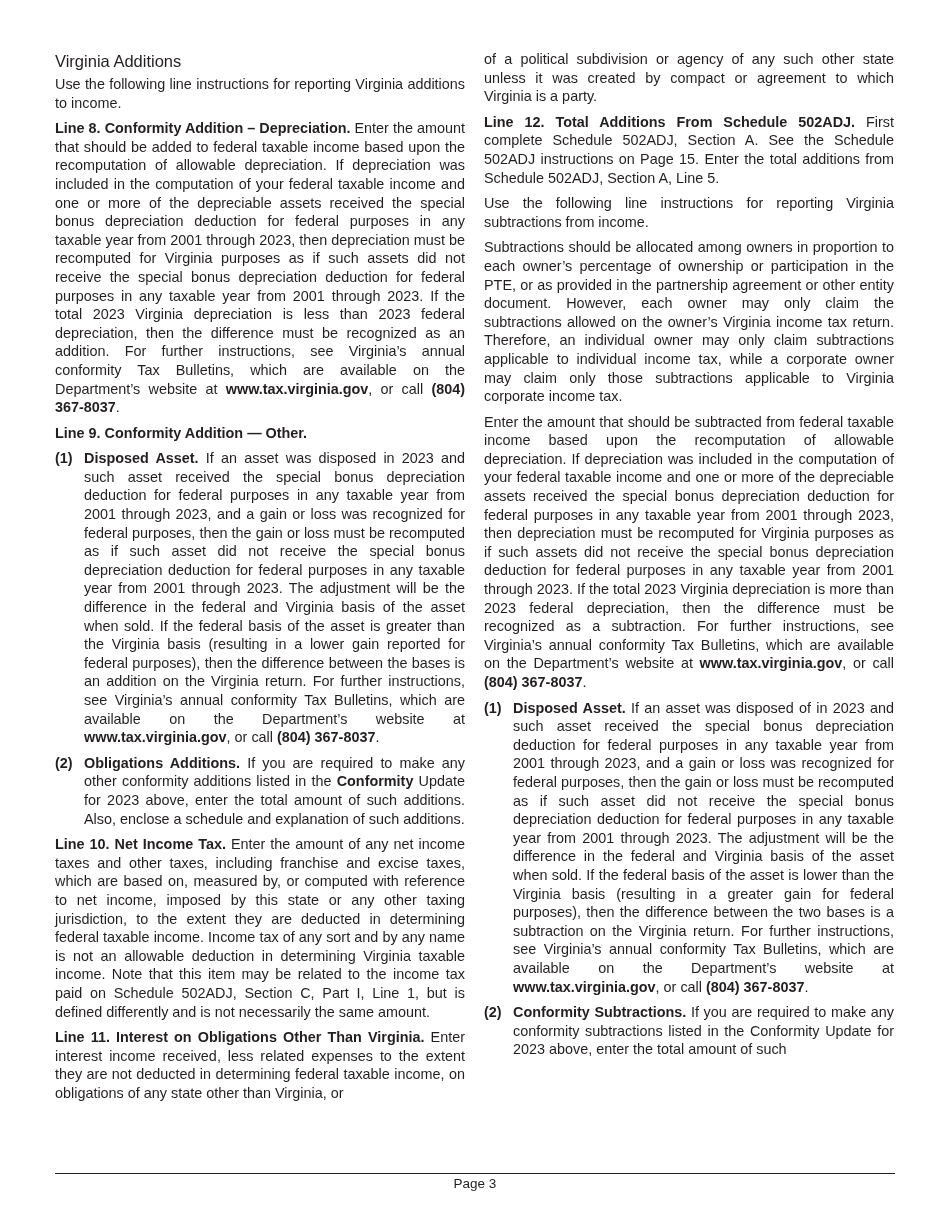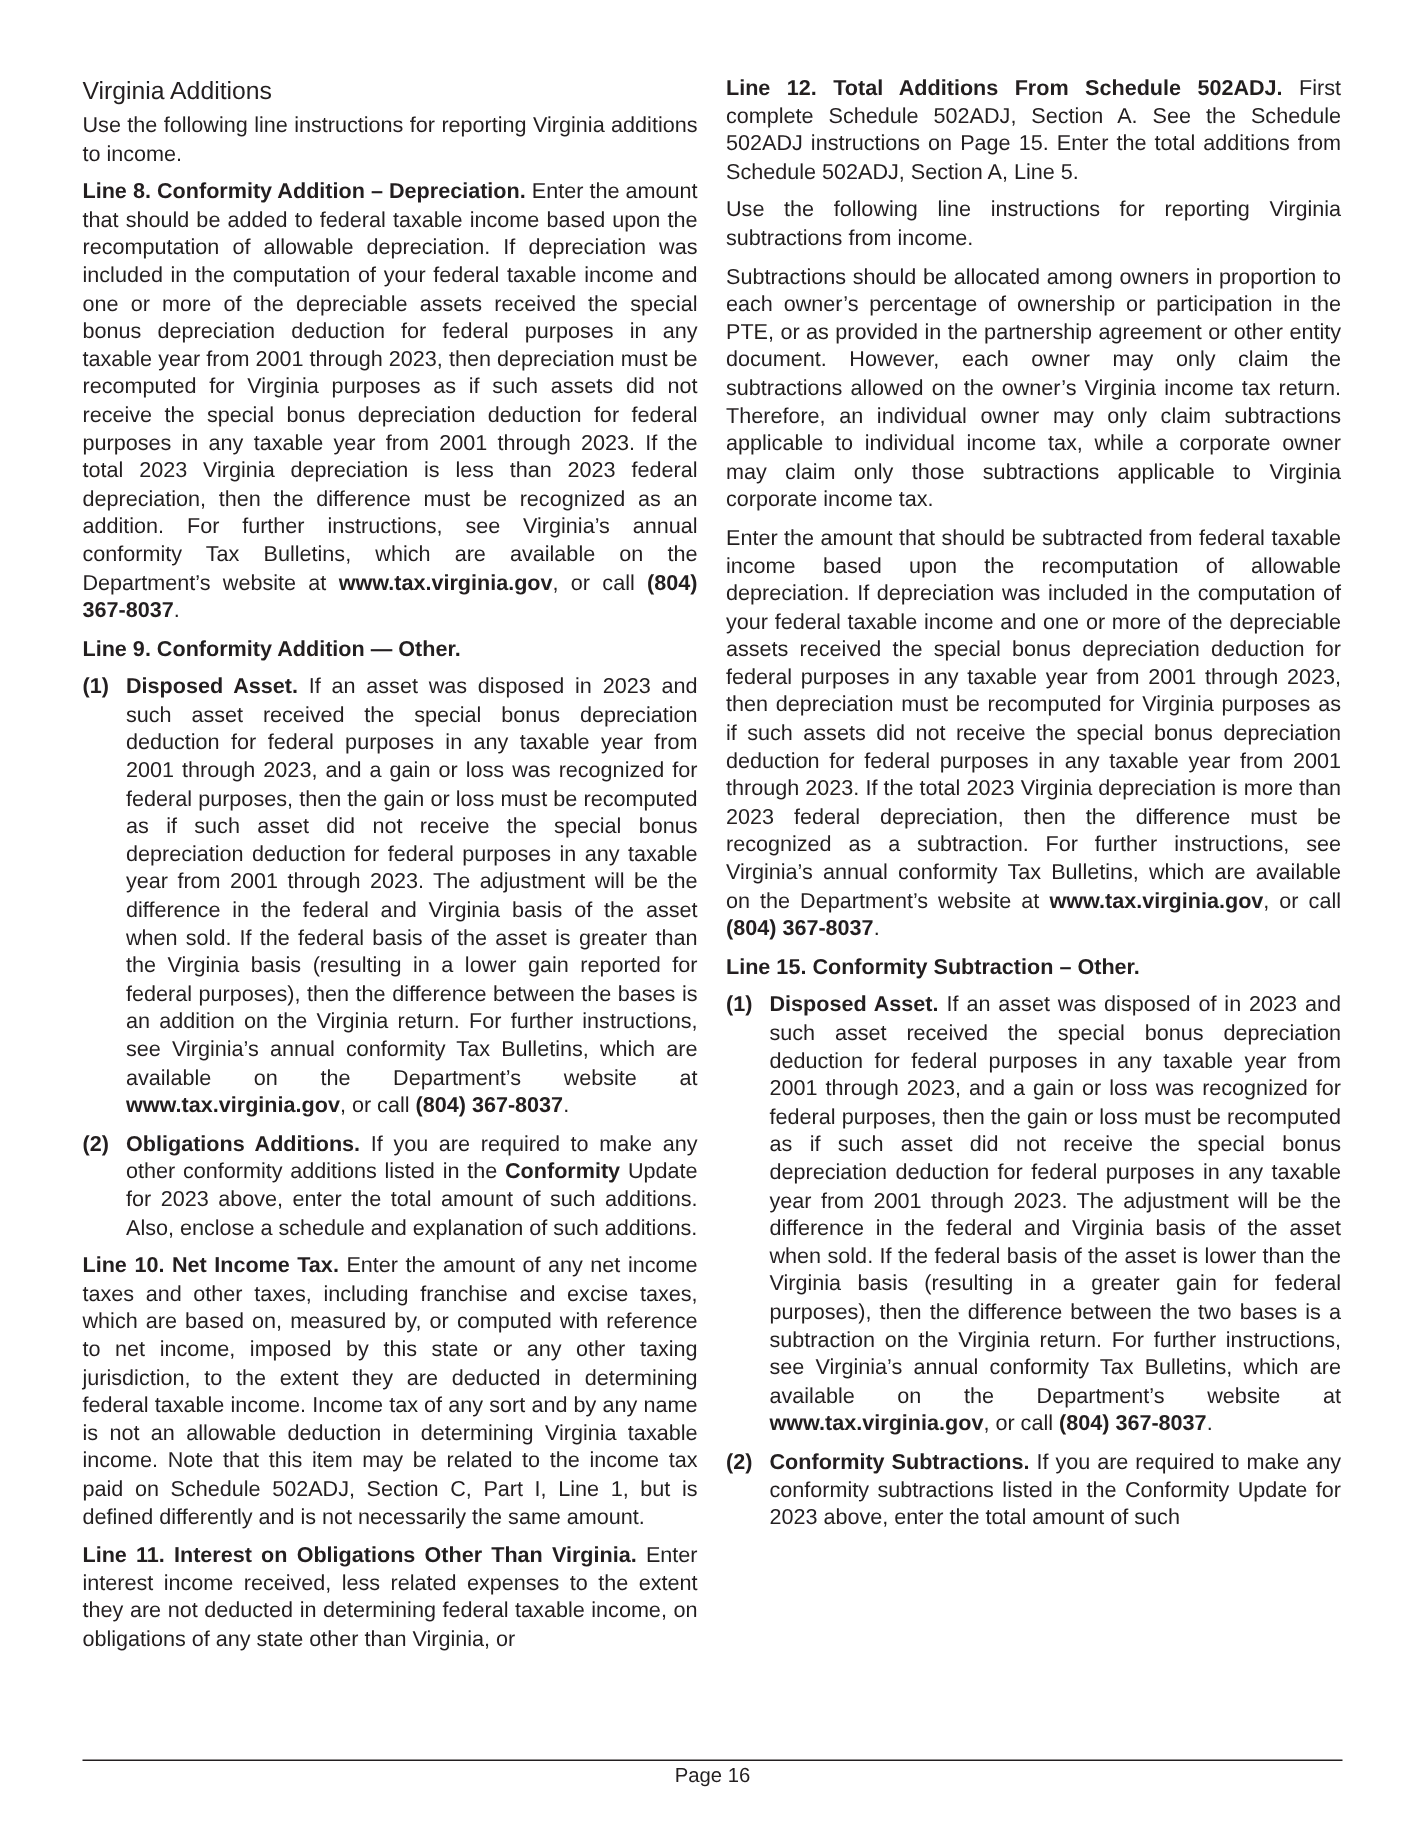--- a/index.html
+++ b/index.html
@@ -50,33 +50,33 @@
   <div class="item">
     <span class="num">(2)</span><b>Obligations Additions.</b><span> If you are required to make any other conformity additions listed in the </span><b>Conformity</b><span> Update for 2023 above, enter the total amount of such additions. Also, enclose a schedule and explanation of such additions.</span>
   </div>
 
   <p><b>Line 10. Net Income Tax.</b><span> Enter the amount of any net income taxes and other taxes, including franchise and excise taxes, which are based on, measured by, or computed with reference to net income, imposed by this state or any other taxing jurisdiction, to the extent they are deducted in determining federal taxable income. Income tax of any sort and by any name is not an allowable deduction in determining Virginia taxable income. Note that this item may be related to the income tax paid on Schedule 502ADJ, Section C, Part I, Line 1, but is defined differently and is not necessarily the same amount.</span></p>
 
   <p><b>Line 11. Interest on Obligations Other Than Virginia.</b><span> Enter interest income received, less related expenses to the extent they are not deducted in determining federal taxable income, on obligations of any state other than Virginia, or</span></p>
 </div>
 
 <div class="col col-right">
+  <p>of a political subdivision or agency of any such other state unless it was created by compact or agreement to which Virginia is a party.</p>
 
   <p><b>Line 12. Total Additions From Schedule 502ADJ.</b><span> First complete Schedule 502ADJ, Section A. See the Schedule 502ADJ instructions on Page 15. Enter the total additions from Schedule 502ADJ, Section A, Line 5.</span></p>
 
   <p>Use the following line instructions for reporting Virginia subtractions from income.</p>
   <p>Subtractions should be allocated among owners in proportion to each owner’s percentage of ownership or participation in the PTE, or as provided in the partnership agreement or other entity document. However, each owner may only claim the subtractions allowed on the owner’s Virginia income tax return. Therefore, an individual owner may only claim subtractions applicable to individual income tax, while a corporate owner may claim only those subtractions applicable to Virginia corporate income tax.</p>
 
   <p><span>Enter the amount that should be subtracted from federal taxable income based upon the recomputation of allowable depreciation. If depreciation was included in the computation of your federal taxable income and one or more of the depreciable assets received the special bonus depreciation deduction for federal purposes in any taxable year from 2001 through 2023, then depreciation must be recomputed for Virginia purposes as if such assets did not receive the special bonus depreciation deduction for federal purposes in any taxable year from 2001 through 2023. If the total 2023 Virginia depreciation is more than 2023 federal depreciation, then the difference must be recognized as a subtraction. For further instructions, see Virginia’s annual conformity Tax Bulletins, which are available on the Department’s website at </span><b>www.tax.virginia.gov</b><span>, or call </span><b>(804) 367-8037</b><span>.</span></p>
 
-  <p><b>Line 15. Conformity Subtraction – Other.</b></p>
 
   <div class="item">
     <span class="num">(1)</span><b>Disposed Asset.</b><span> If an asset was disposed of in 2023 and such asset received the special bonus depreciation deduction for federal purposes in any taxable year from 2001 through 2023, and a gain or loss was recognized for federal purposes, then the gain or loss must be recomputed as if such asset did not receive the special bonus depreciation deduction for federal purposes in any taxable year from 2001 through 2023. The adjustment will be the difference in the federal and Virginia basis of the asset when sold. If the federal basis of the asset is lower than the Virginia basis (resulting in a greater gain for federal purposes), then the difference between the two bases is a subtraction on the Virginia return. For further instructions, see Virginia’s annual conformity Tax Bulletins, which are available on the Department’s website at </span><b>www.tax.virginia.gov</b><span>, or call </span><b>(804) 367-8037</b><span>.</span>
   </div>
 
   <div class="item">
     <span class="num">(2)</span><b>Conformity Subtractions.</b><span> If you are required to make any conformity subtractions listed in the Conformity Update for 2023 above, enter the total amount of such</span>
   </div>
 </div>
 
 <div class="footer-rule"></div>
-<div class="page-num">Page 16</div>
+<div class="page-num">Page 3</div>
 
 </body></html>

